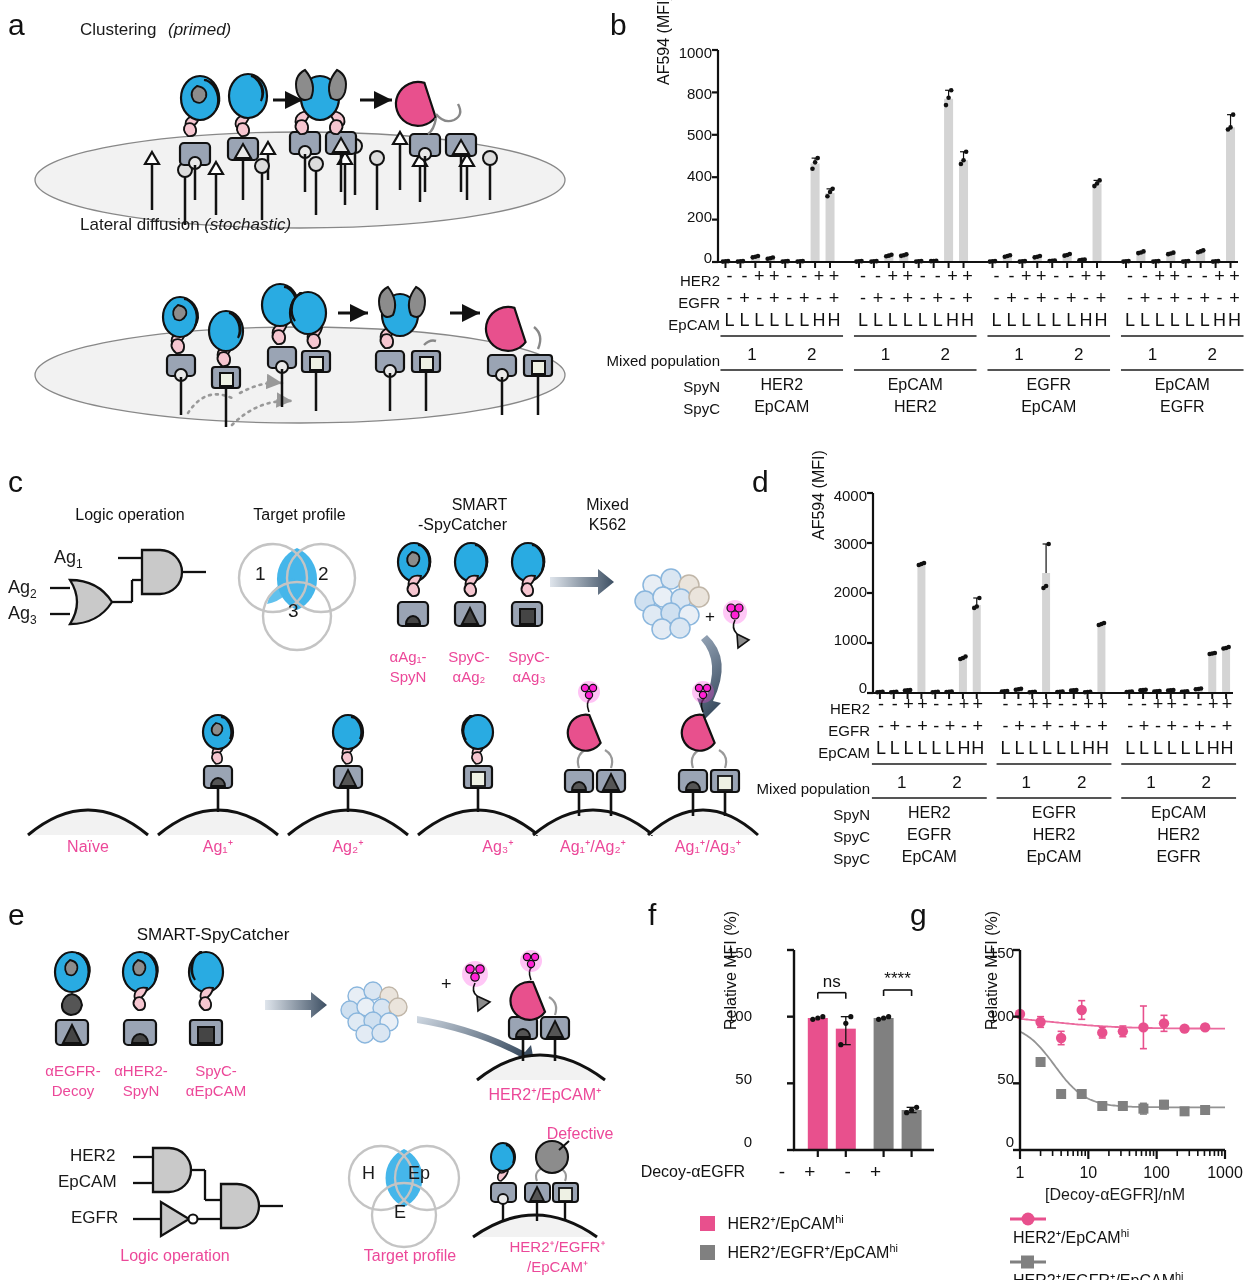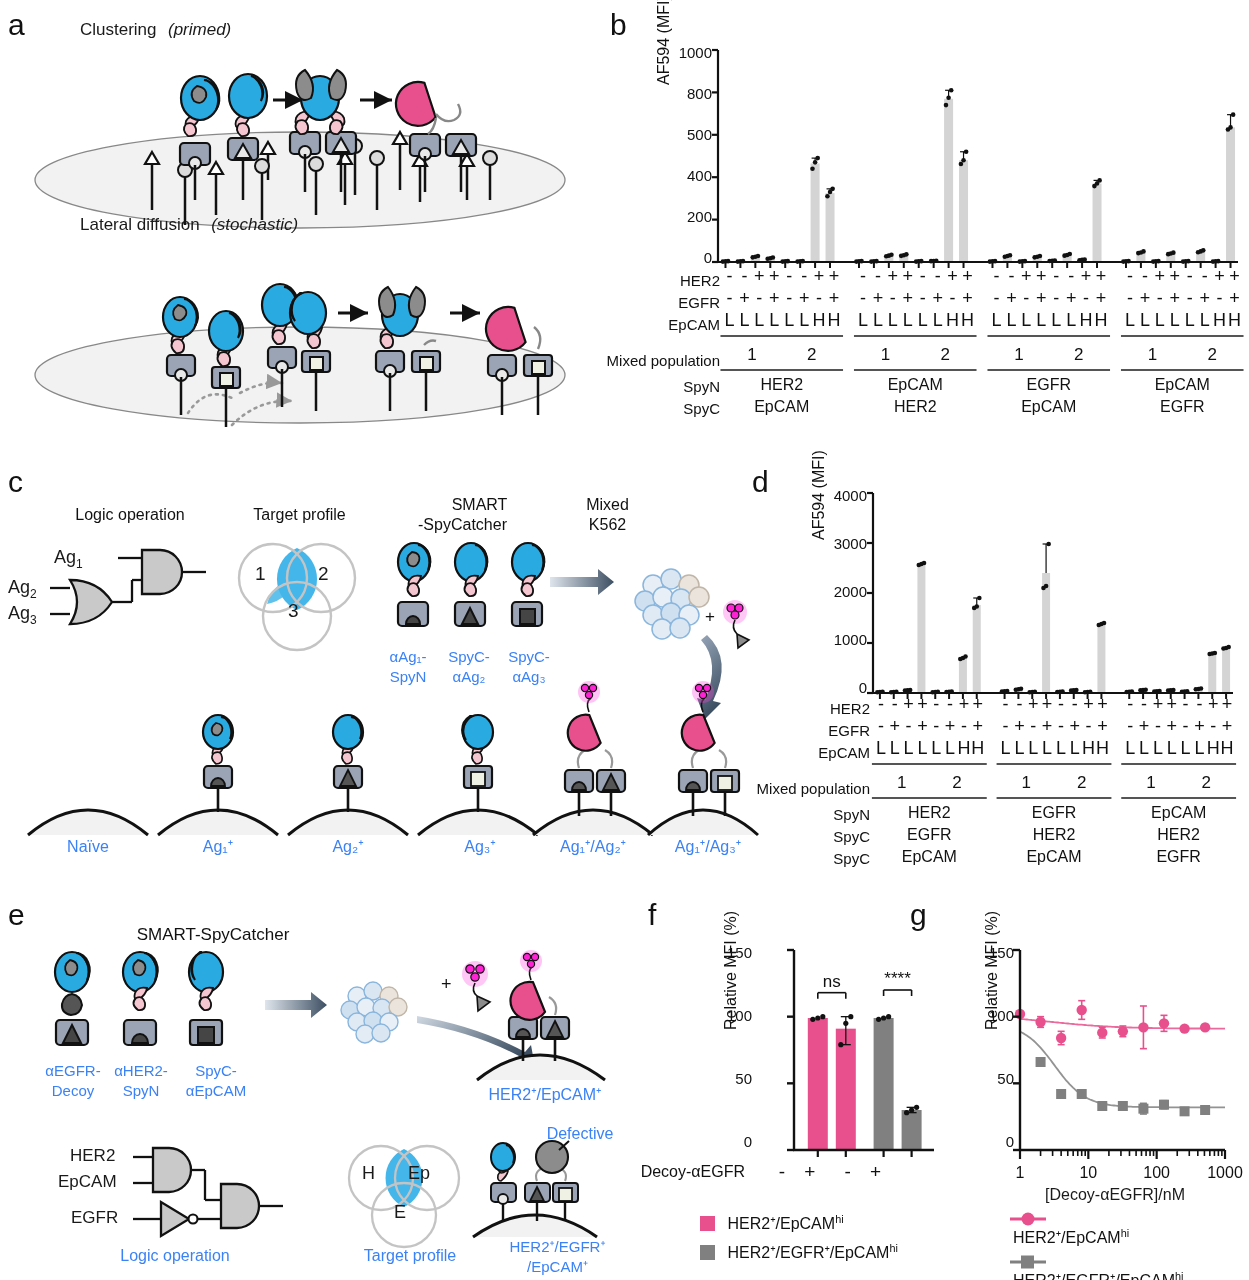--- a/index.html
+++ b/index.html
@@ -7,21 +7,21 @@
     width:1249px;height:1280px;background:#ffffff;
     font-family:"Liberation Sans", sans-serif;
     color:#1a1a1a;position:relative;overflow:hidden;
   }
   .panel-letter{position:absolute;font-size:30px;font-weight:400;color:#111;font-family:"Liberation Sans",sans-serif;}
   .abs{position:absolute;}
   .ctext{text-align:center;}
   .axis-title{font-size:16px;color:#111;white-space:nowrap;}
   .ticklab{font-size:15px;color:#111;text-align:right;white-space:nowrap;}
   .rowlab{font-size:15px;color:#111;text-align:right;white-space:nowrap;}
-  .diagram-label{font-size:15px;color:#3b82f6;text-align:center;line-height:1.15;}
+  .diagram-label{font-size:15px;color:#ec4899;text-align:center;line-height:1.15;}
   .diagram-title{font-size:16px;color:#111;text-align:center;line-height:1.2;}
   svg{display:block;overflow:visible;}
   .legend-sq{width:15px;height:15px;display:inline-block;vertical-align:-2px;}
   .legend-txt{font-size:16px;color:#111;}
   sup{font-size:0.68em;vertical-align:super;}
 </style>
 </head>
 <body>
 
 <div class="panel-letter" style="left:8px;top:8px;">a</div>
@@ -137,21 +137,21 @@
   <g>
     <path d="M430,42 a22,22 0 1 0 0,36 l0,-18 z" fill="#E8508D" stroke="#111" stroke-width="2.2" transform="rotate(-18 430 60)"></path>
     <path d="M436,74 q8,10 18,6 q10,-5 4,-16" fill="none" stroke="#888" stroke-width="2.4"></path>
     <path d="M436,78 q-2,12 -8,16" fill="none" stroke="#888" stroke-width="2.4"></path>
   </g>
 </svg>
 </div>
 
 <div class="abs" style="left:80px;top:215px;width:330px;">
   <span style="font-size:17px;">Lateral diffusion</span>
-  <span style="font-size:17px;font-style:italic;margin-left:7px;">(stochastic)</span>
+  <span style="font-size:17px;font-style:italic;">(stochastic)</span>
 </div>
 
 <div class="abs" style="left:0;top:235px;">
 <svg width="600" height="205" viewBox="0 0 600 205">
   <defs>
     <marker id="arrhead2" markerWidth="7" markerHeight="7" refX="6" refY="3" orient="auto">
       <path d="M0,0 L6,3 L0,6 z" fill="#111"></path>
     </marker>
     <marker id="arrhead3" markerWidth="7" markerHeight="7" refX="6" refY="3" orient="auto">
       <path d="M0,0 L6,3 L0,6 z" fill="#999"></path>
@@ -759,21 +759,21 @@
     <circle cx="60" cy="-48" r="11" fill="#ff44e0" opacity="0.32"></circle>
     <circle cx="56" cy="-52" r="3.6" fill="#ff22d5" stroke="#111" stroke-width="1.2"></circle>
     <circle cx="64" cy="-52" r="3.6" fill="#ff22d5" stroke="#111" stroke-width="1.2"></circle>
     <circle cx="60" cy="-45" r="3.6" fill="#ff22d5" stroke="#111" stroke-width="1.2"></circle>
   </g>
 </svg>
 </div>
 <div class="abs diagram-label" style="left:28px;top:838px;width:120px;font-size:16px;">Naïve</div>
 <div class="abs diagram-label" style="left:158px;top:838px;width:120px;font-size:16px;">Ag₁⁺</div>
 <div class="abs diagram-label" style="left:288px;top:838px;width:120px;font-size:16px;">Ag₂⁺</div>
-<div class="abs diagram-label" style="left:420px;top:838px;width:120px;font-size:16px;">Ag₃⁺</div>
+<div class="abs diagram-label" style="left:438px;top:838px;width:120px;font-size:16px;">Ag₃⁺</div>
 <div class="abs diagram-label" style="left:523px;top:838px;width:140px;font-size:16px;">Ag₁⁺/Ag₂⁺</div>
 <div class="abs diagram-label" style="left:638px;top:838px;width:140px;font-size:16px;">Ag₁⁺/Ag₃⁺</div>
 
 <div class="panel-letter" style="left:752px;top:465px;">d</div>
 
 <div class="abs" style="left:810px;top:540px;transform:rotate(-90deg);transform-origin:0 0;width:190px;">
   <span class="axis-title">AF594 (MFI)</span>
 </div>
 
 <div class="abs ticklab" style="left:812px;top:487px;width:55px;">4000</div>

